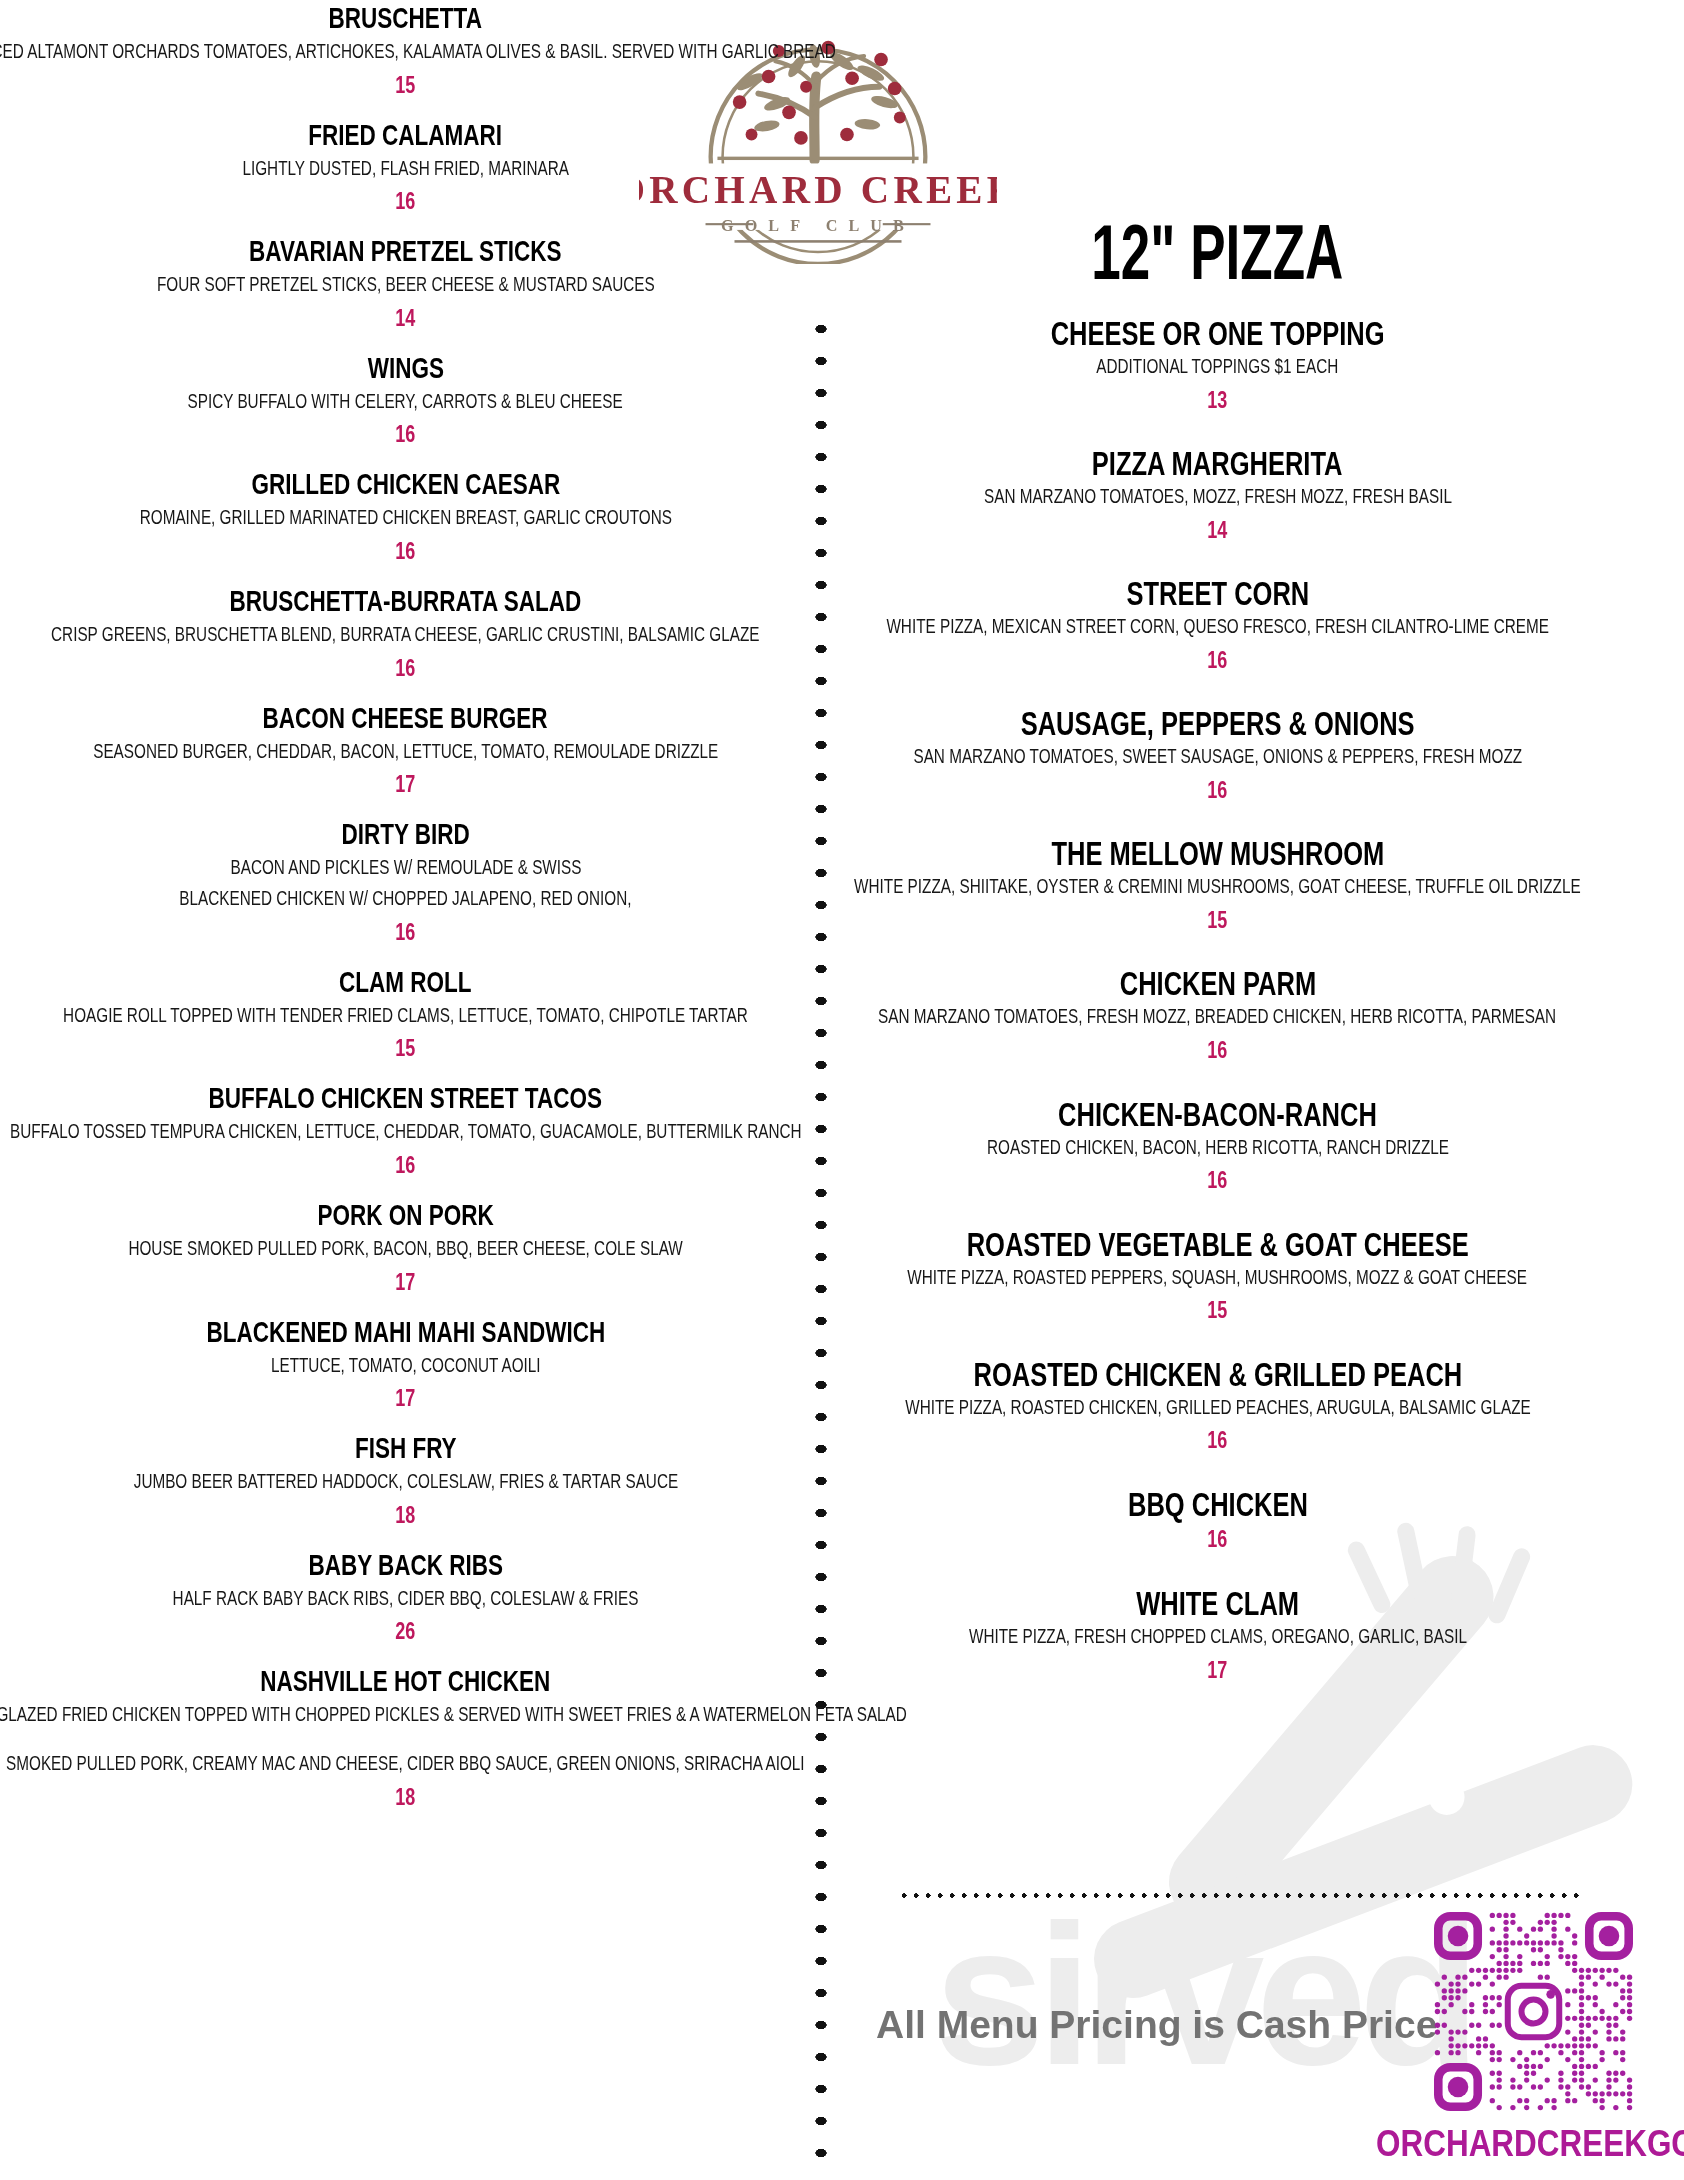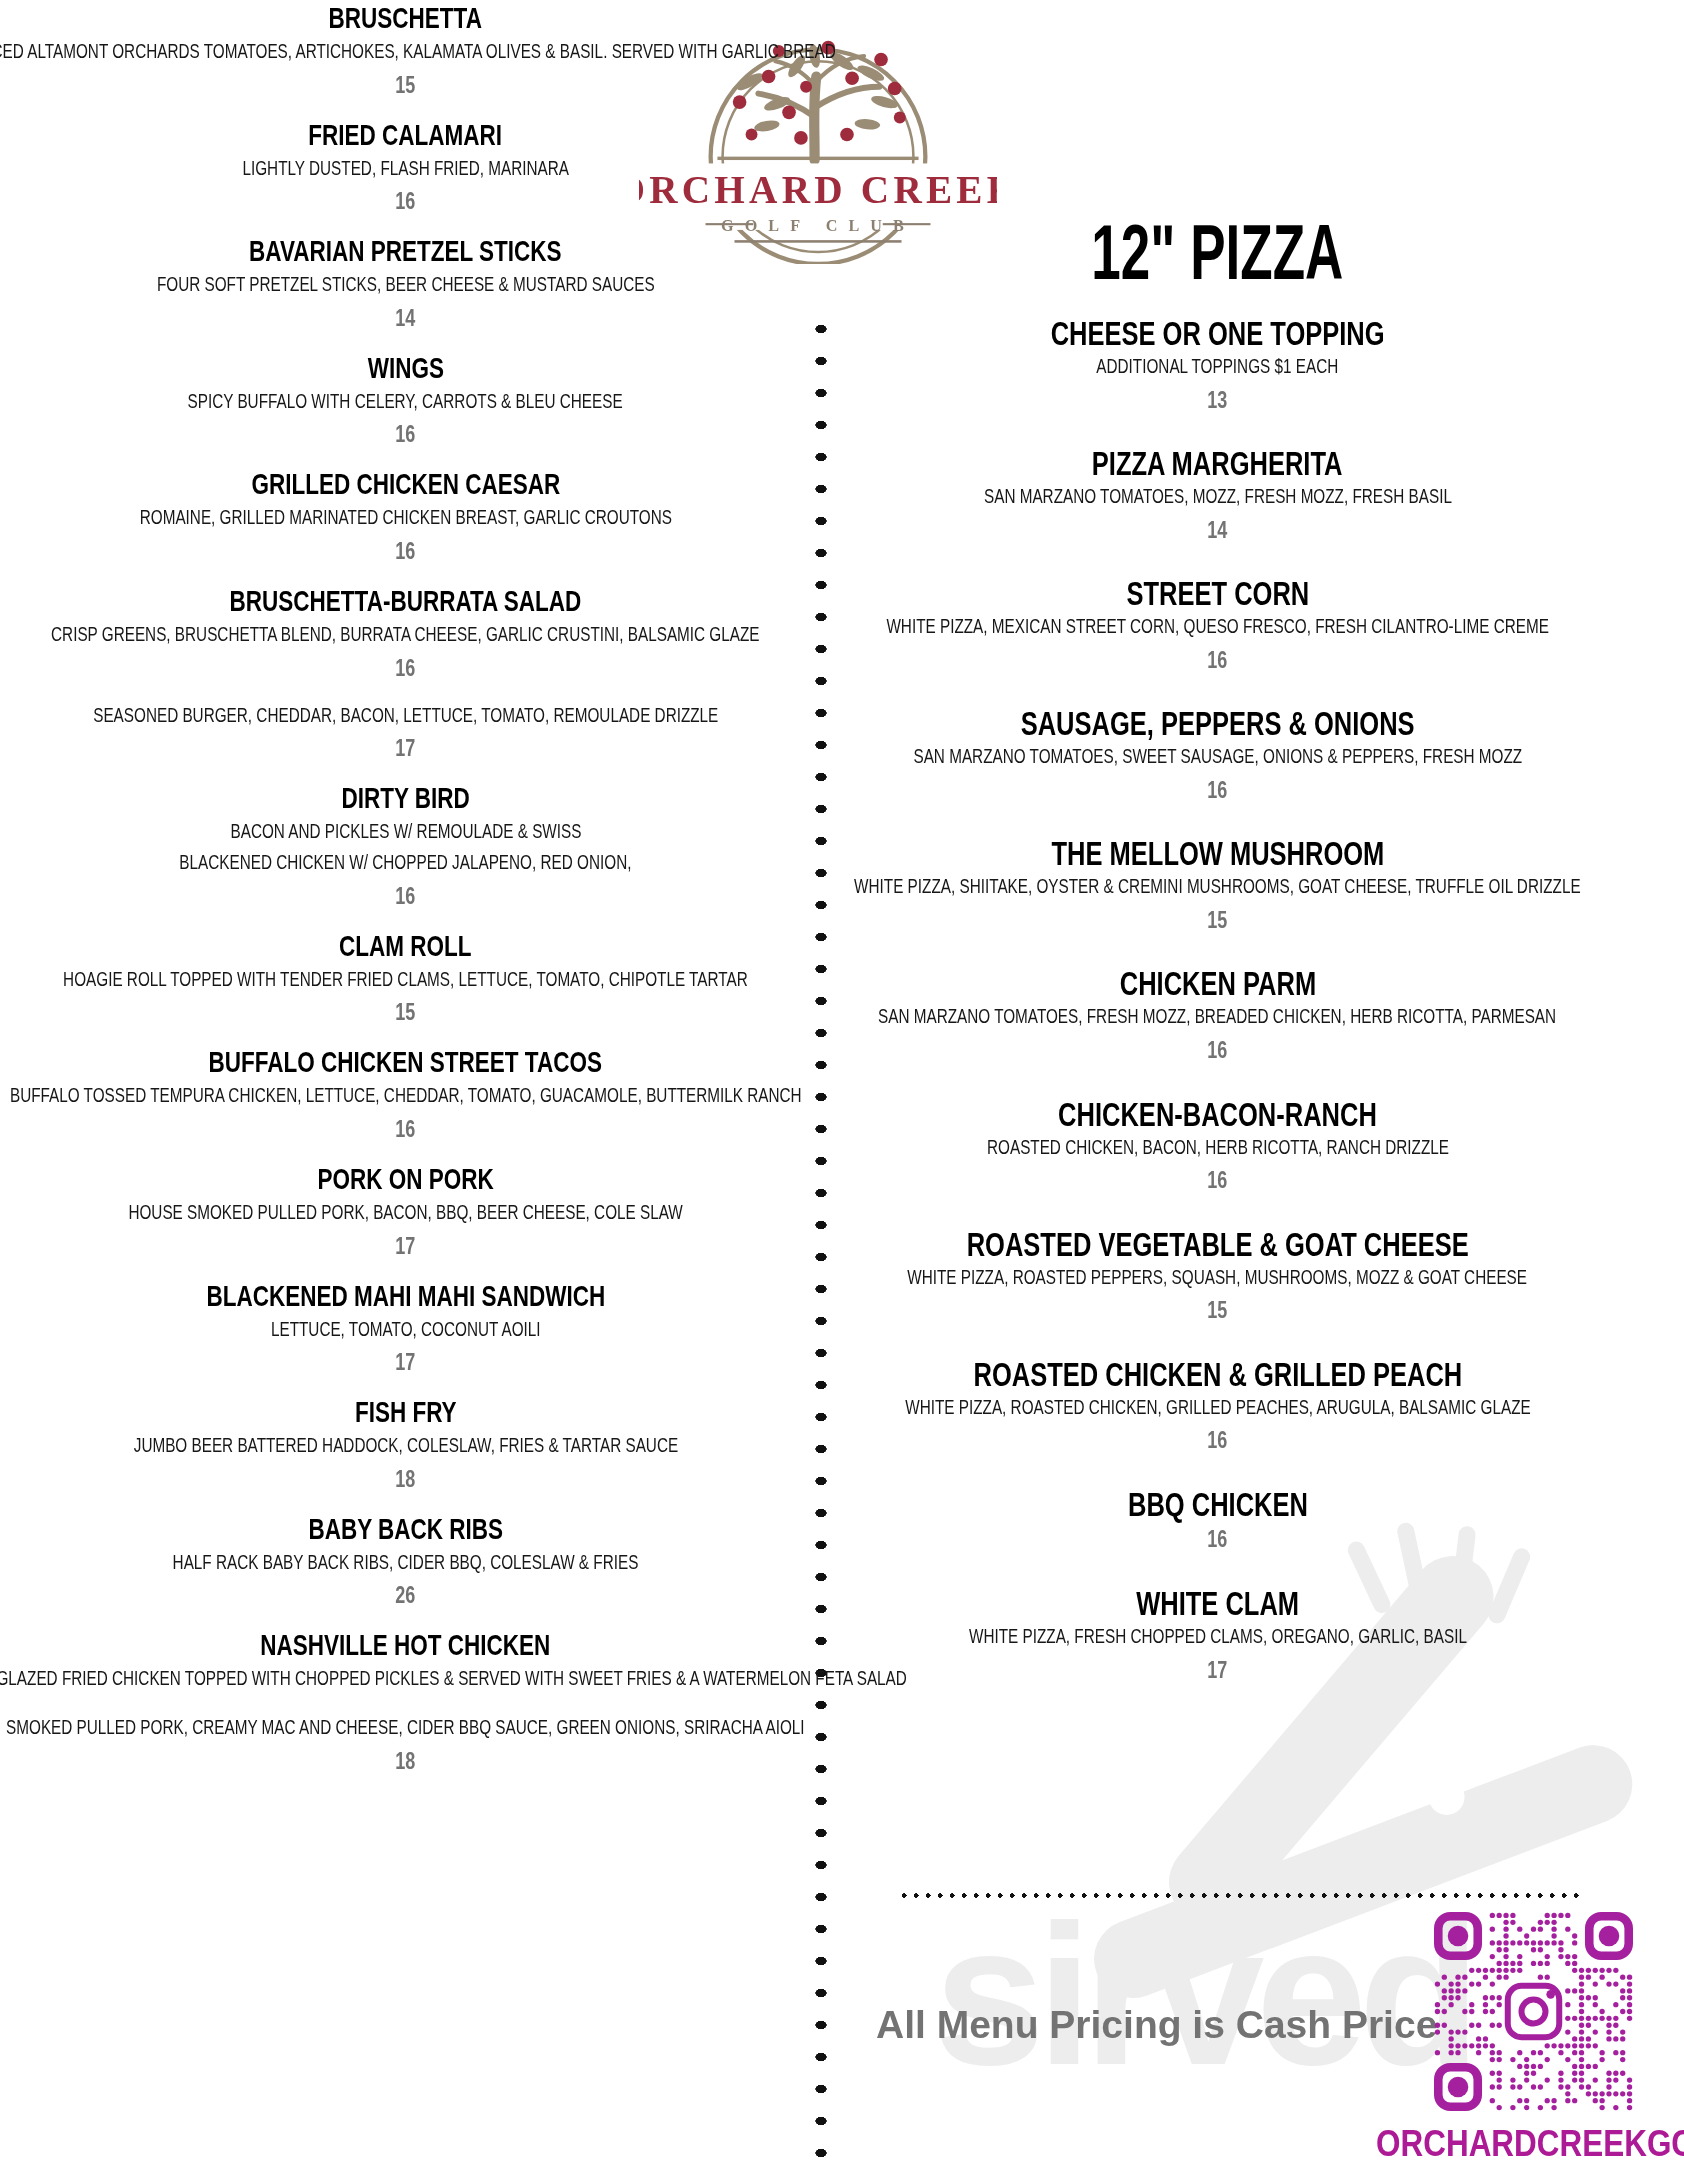--- a/index.html
+++ b/index.html
@@ -21,21 +21,21 @@
   .cond{display:inline-block;transform:scaleX(0.75);transform-origin:center;white-space:nowrap;}
   .cond2{display:inline-block;transform:scaleX(0.68);transform-origin:center;white-space:nowrap;}
 
   
   .col-left{position:absolute;left:0;top:335;width:811px;text-align:left;z-index:2;}
   .col-right{position:absolute;left:852px;top:211px;width:731px;text-align:center;z-index:2;}
 
   .menu-item{margin-bottom:18px;}
   .item-name{font-size:30px;font-weight:700;line-height:36px;color:#000;}
   .item-desc{font-size:20.4px;font-weight:400;line-height:31px;color:#171717;}
-  .item-price{font-size:24px;font-weight:700;line-height:29px;margin-top:2.6px;color:#737373;}
+  .item-price{font-size:24px;font-weight:700;line-height:29px;margin-top:2.6px;color:#be185d;}
   .col-right .menu-item{margin-bottom:31.5px;}
   .col-right .item-name{font-size:34px;}
 
   .pizza-title{font-size:78px;font-weight:700;line-height:82px;margin-bottom:22px;color:#000;}
 
   
   .v-dots{
     position:absolute;left:814px;top:313px;width:13.6px;height:1855px;z-index:1;
     background-image:radial-gradient(ellipse 5.5px 4.3px at 6.8px 16px,#101010 97%,rgba(0,0,0,0) 100%);
     background-size:13.6px 32px;background-repeat:repeat-y;
@@ -217,20 +217,23 @@
         <div class="line">
           <span class="cond">CRISP GREENS, BRUSCHETTA BLEND, BURRATA CHEESE, GARLIC CRUSTINI, BALSAMIC GLAZE</span>
         </div>
       </div>
     <div class="item-price line">
       <span class="cond">16</span>
     </div>
   </div>
 
   <div class="menu-item">
+    <div class="item-name line">
+      <span class="cond">BACON CHEESE BURGER</span>
+    </div>
     <div class="item-desc">
         <div class="line">
           <span class="cond">SEASONED BURGER, CHEDDAR, BACON, LETTUCE, TOMATO, REMOULADE DRIZZLE</span>
         </div>
       </div>
     <div class="item-price line">
       <span class="cond">17</span>
     </div>
   </div>
 

